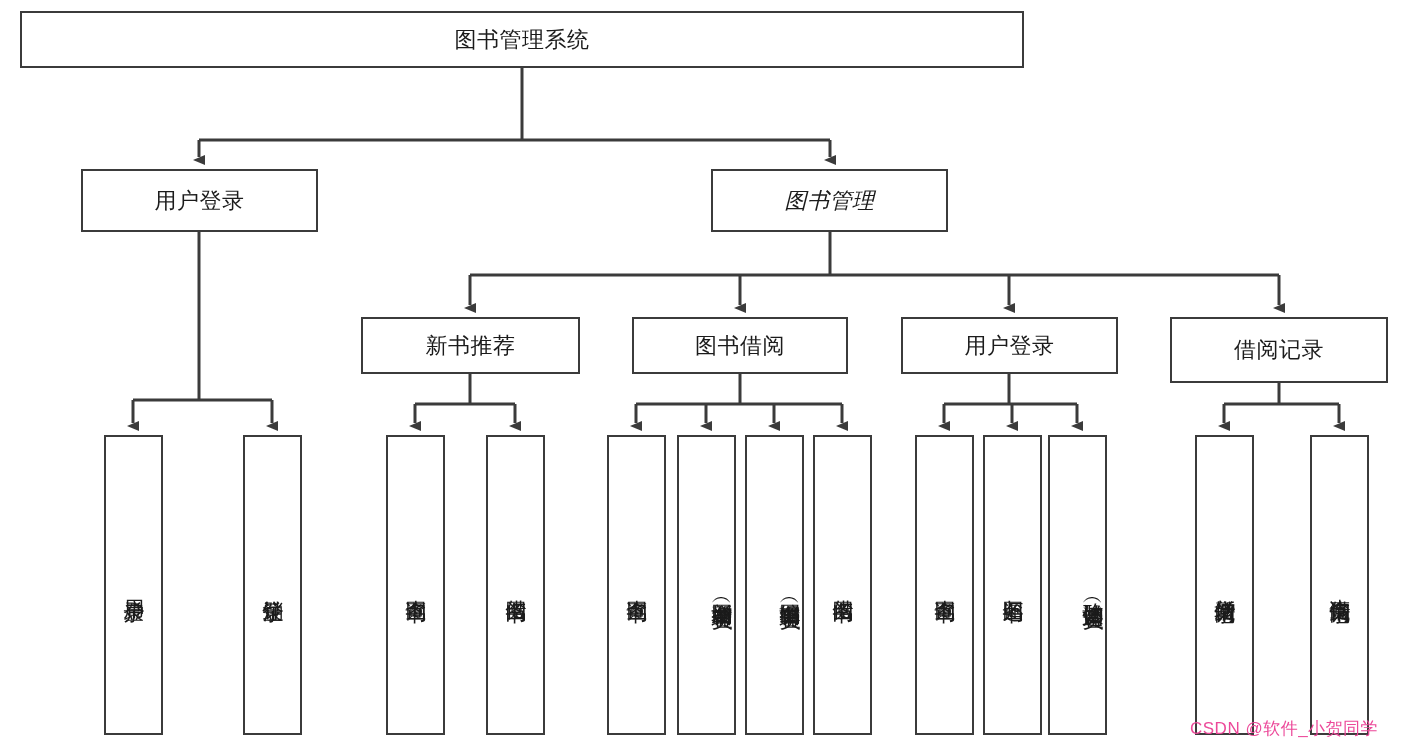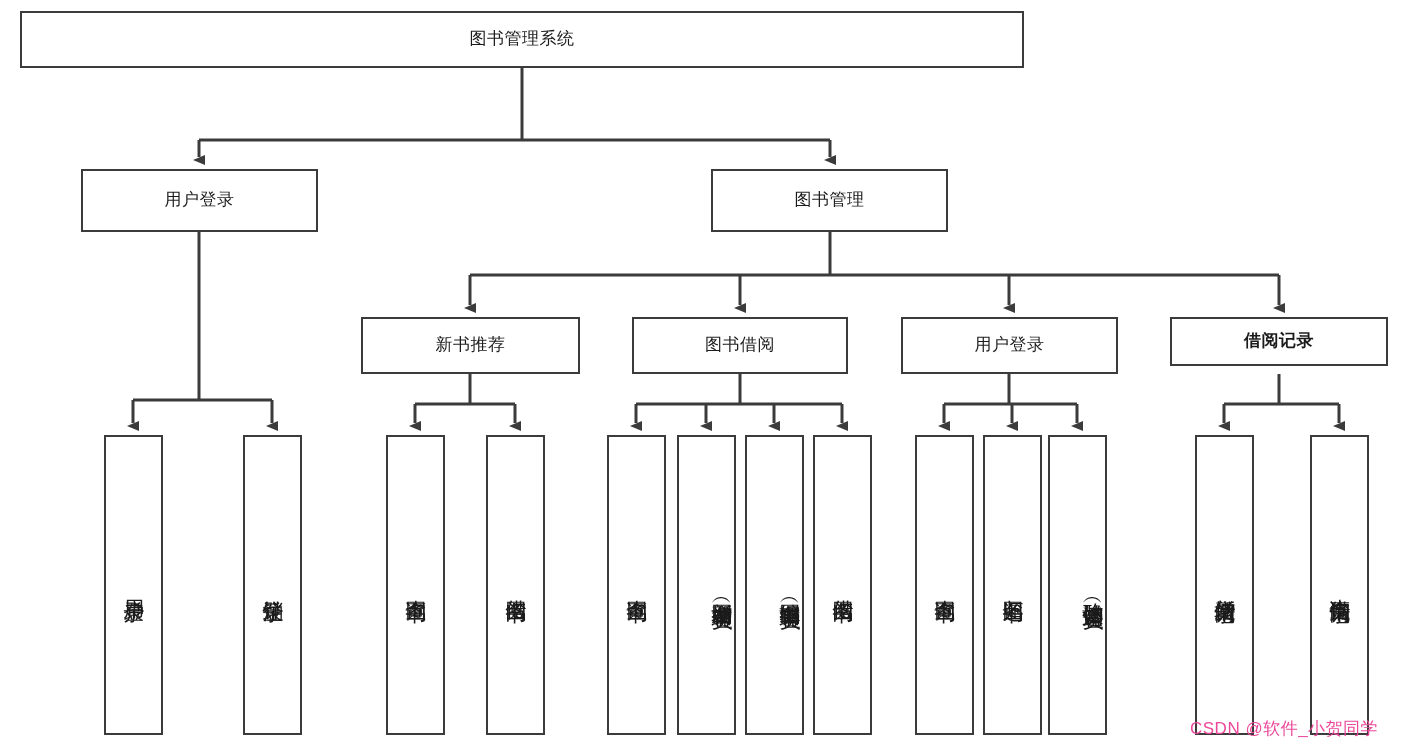--- a/index.html
+++ b/index.html
@@ -30,21 +30,21 @@
     box-sizing: border-box;
     border: 2px solid #3b3b3b;
     background: #ffffff;
     display: flex;
     align-items: center;
     justify-content: center;
     color: #1b1b1b;
     line-height: 1.18;
   }
   .node.horiz {
-    font-size: 17px;
+    font-size: 22px;
     letter-spacing: 0.5px;
   }
   .node.vert {
     writing-mode: vertical-rl;
     text-orientation: upright;
     font-size: 21px;
     align-items: flex-start;
     justify-content: center;
     padding-top: 10px;
     letter-spacing: 1px;
@@ -113,26 +113,26 @@
       <path d="M1279,374 L1279,404"></path>
       <path d="M1224,404 L1339,404"></path>
       <path d="M1224,404 L1224,423" marker-end="url(#arrow)"></path>
       <path d="M1339,404 L1339,423" marker-end="url(#arrow)"></path>
     </g>
   </svg>
 
   <div class="node horiz" style="left:20px; top:11px; width:1004px; height:57px;">图书管理系统</div>
 
   <div class="node horiz" style="left:81px; top:169px; width:237px; height:63px;">用户登录</div>
-  <div class="node horiz" style="left:711px; top:169px; width:237px; height:63px;">图书管理</div>
+  <div class="node horiz" style="left:711px; top:169px; width:237px; height:63px;font-style:italic;">图书管理</div>
 
   <div class="node horiz" style="left:632px; top:317px; width:216px; height:57px;">图书借阅</div>
   <div class="node horiz" style="left:361px; top:317px; width:219px; height:57px;">新书推荐</div>
   <div class="node horiz" style="left:901px; top:317px; width:217px; height:57px;">用户登录</div>
-  <div class="node horiz" style="left:1170px; top:317px; width:218px; height:49px;font-weight:bold;">借阅记录</div>
+  <div class="node horiz" style="left:1170px; top:317px; width:218px; height:66px;">借阅记录</div>
 
   <div class="node vert centered" style="left:104px; top:435px; width:59px; height:300px;">用户登录</div>
   <div class="node vert centered" style="left:243px; top:435px; width:59px; height:300px;">注销登录</div>
 
   <div class="node vert centered" style="left:386px; top:435px; width:59px; height:300px;">查询图书</div>
   <div class="node vert centered" style="left:486px; top:435px; width:59px; height:300px;">借阅图书</div>
 
   <div class="node vert centered" style="left:607px; top:435px; width:59px; height:300px;">查询图书</div>
   <div class="node vert" style="left:677px; top:435px; width:59px; height:300px;">新增图书（管理员）</div>
   <div class="node vert" style="left:745px; top:435px; width:59px; height:300px;">编辑图书（管理员）</div>

